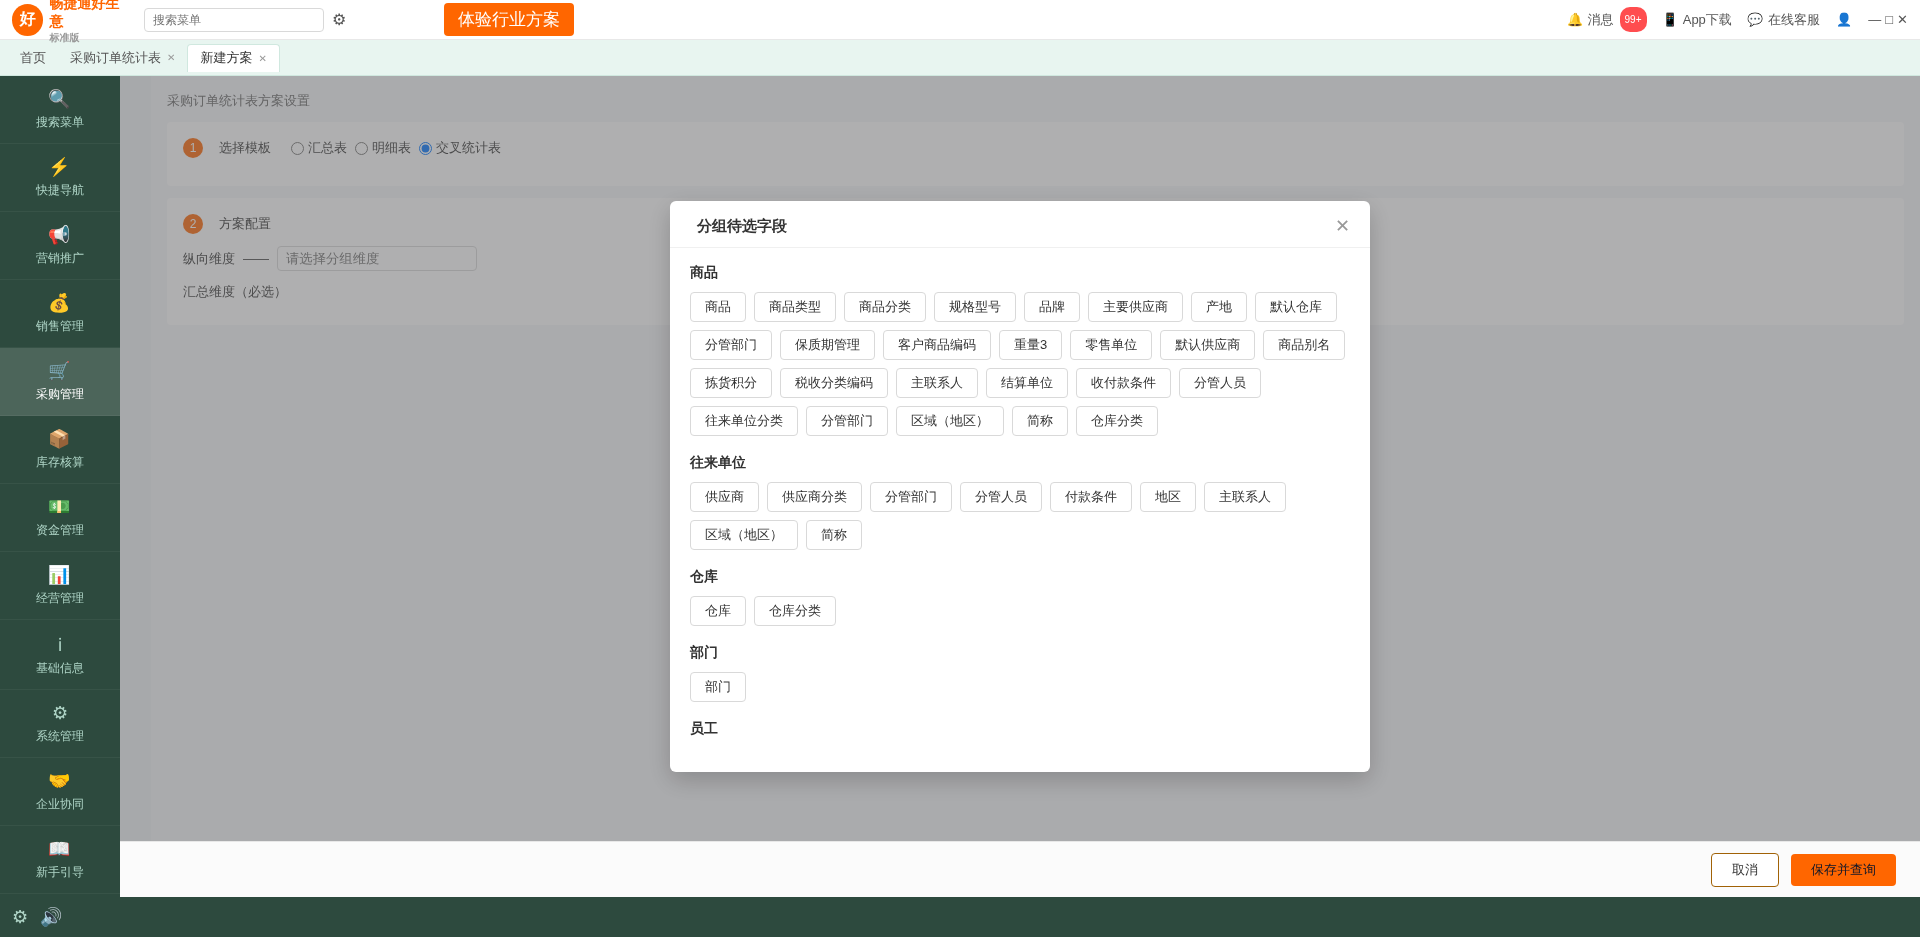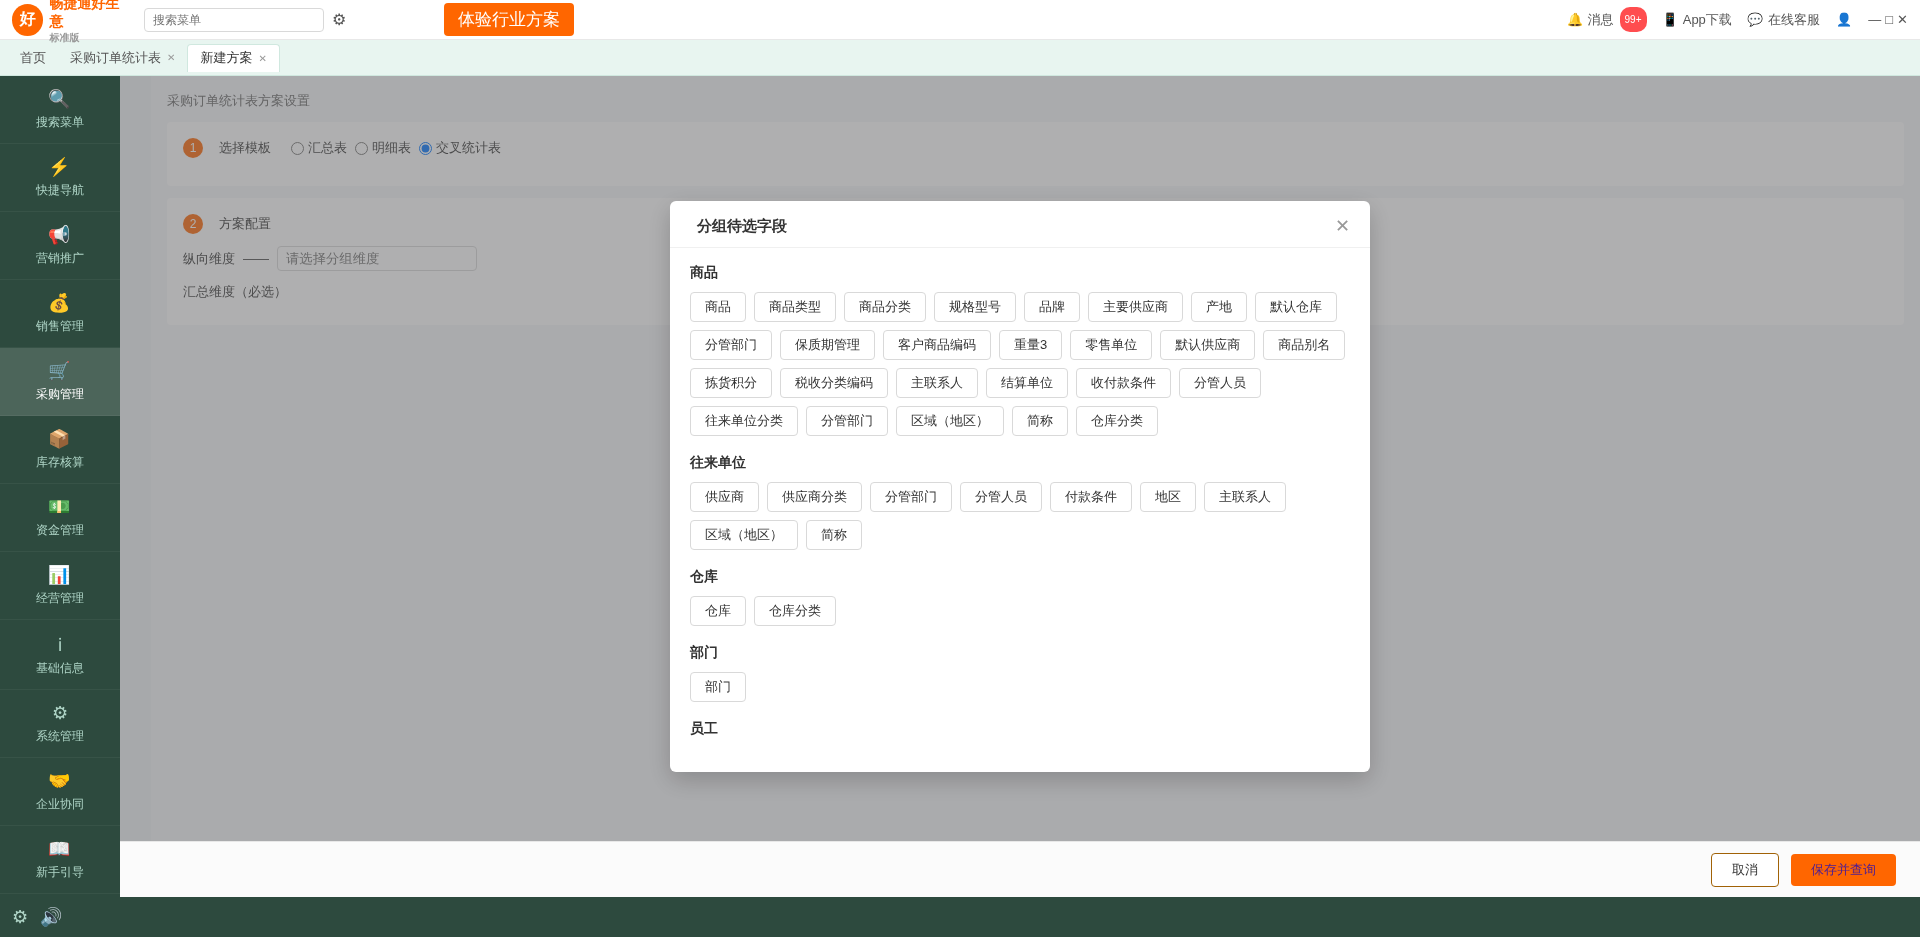--- a/index.html
+++ b/index.html
@@ -246,21 +246,21 @@
       border: 1px solid #a16207;
       background: #fff;
       color: #333;
       border-radius: 4px;
       padding: 7px 20px;
       cursor: pointer;
       font-size: 13px;
     }
     .btn-primary {
       background: #ff6600;
-      color: #4c1d95;
+      color: #0f172a;
       border: none;
       border-radius: 4px;
       padding: 7px 20px;
       cursor: pointer;
       font-size: 13px;
     }
 
     
     .dialog-body::-webkit-scrollbar { width: 6px; }
     .dialog-body::-webkit-scrollbar-track { background: #f0f0f0; }

